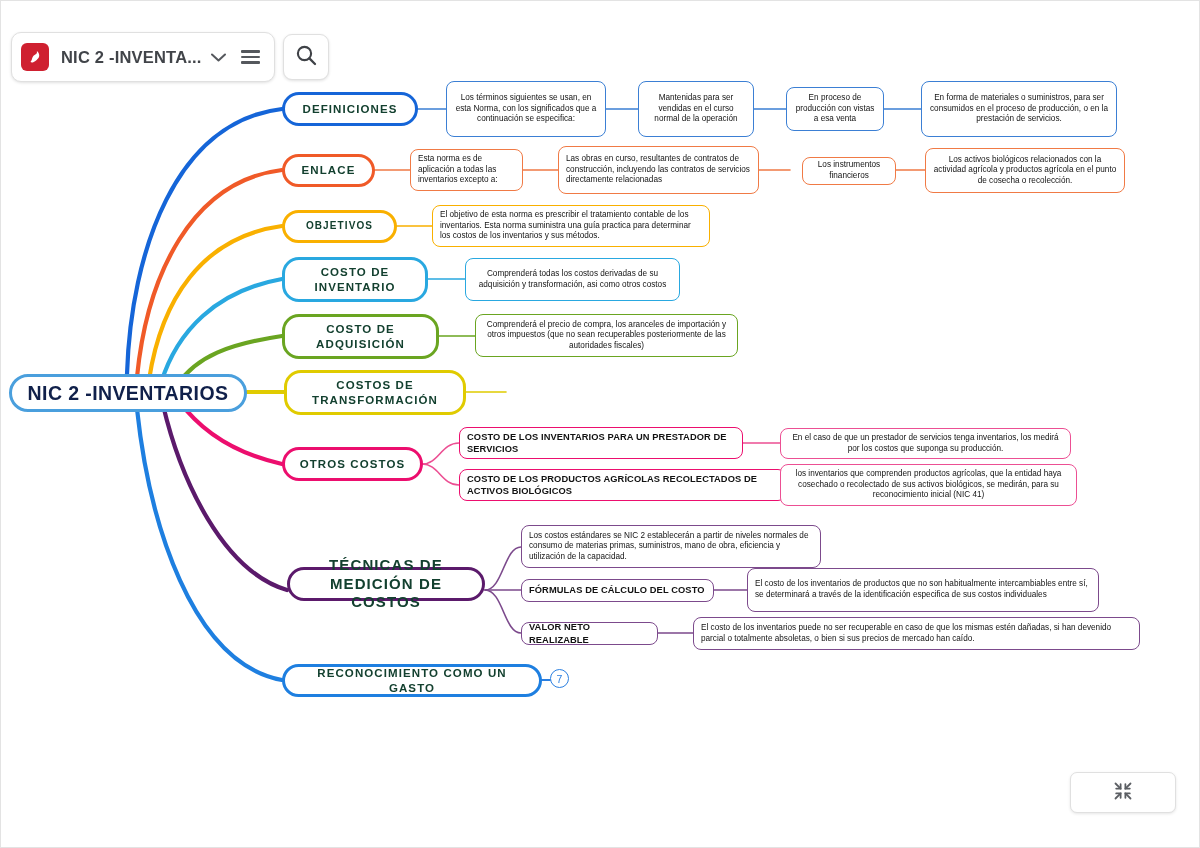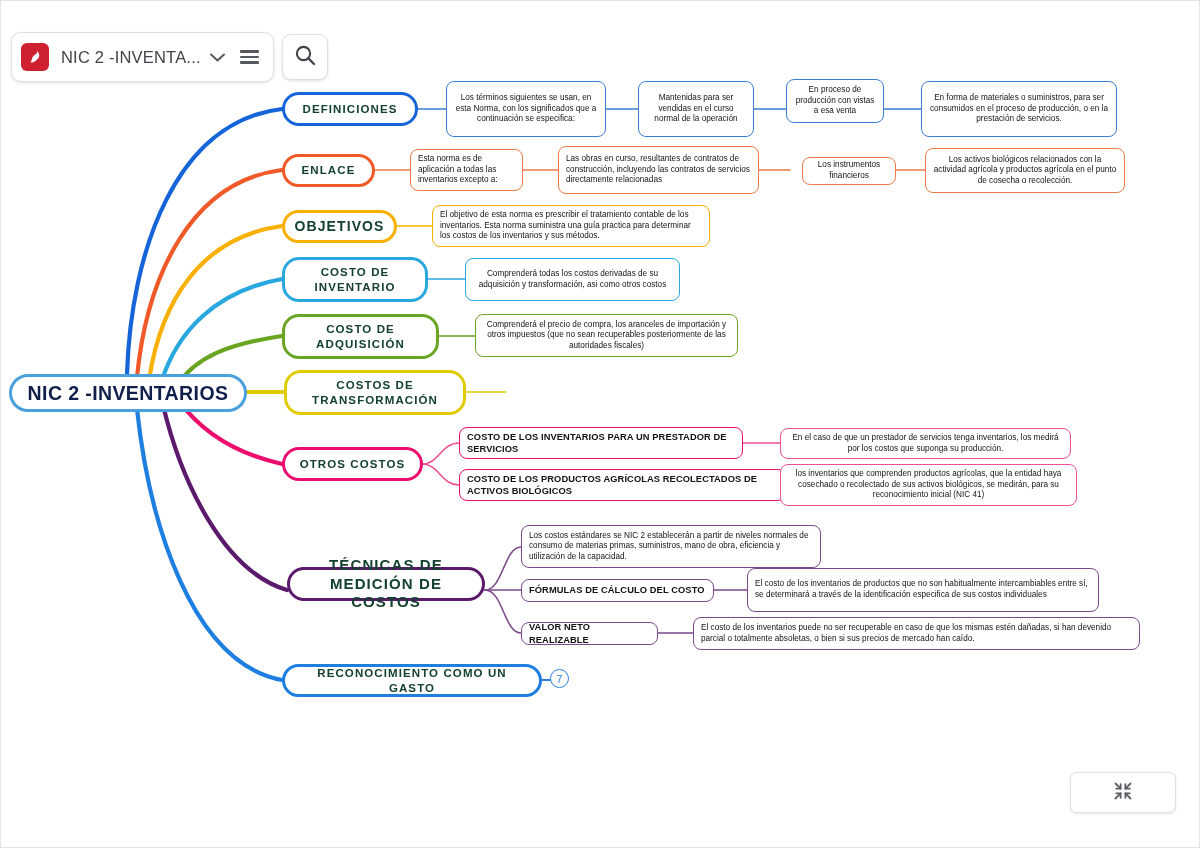--- a/index.html
+++ b/index.html
@@ -40,21 +40,21 @@
     width: 28px; height: 28px;
     border-radius: 6px;
     background: #cf2030;
     display: flex; align-items: center; justify-content: center;
     margin-right: 12px;
     flex: none;
   }
   .logo svg { display: block; }
   .tb-title {
     font-size: 16.5px;
-    font-weight: normal;
+    font-weight: bold;
     color: #414449;
     letter-spacing: .2px;
     white-space: nowrap;
   }
   .chev {
     margin-left: 9px; margin-right: 15px;
     color: #55585d;
     display: flex; align-items: center;
   }
   .burger { display: flex; flex-direction: column; gap: 3px; }
@@ -223,30 +223,30 @@
         </svg>
       </span>
     </div>
   </div>
 
   <div class="node root">NIC 2 -INVENTARIOS</div>
 
   <div class="node l1" style="left:281px; top:91px; width:136px; height:34px; border-color:#1565d8; font-size:11.5px;">DEFINICIONES</div>
   <div class="node box" style="left:445px; top:80px; width:160px; height:56px; border-color:#3b7fd4; font-size:8.2px;">Los términos siguientes se usan, en esta Norma, con los significados que a continuación se especifica:</div>
   <div class="node box" style="left:637px; top:80px; width:116px; height:56px; border-color:#3b7fd4; font-size:8.2px;">Mantenidas para ser vendidas en el curso normal de la operación</div>
-  <div class="node box" style="left:785px; top:78px; width:98px; height:44px; border-color:#3b7fd4; font-size:8.2px;">En proceso de producción con vistas a esa venta</div>
+  <div class="node box" style="left:785px; top:86px; width:98px; height:44px; border-color:#3b7fd4; font-size:8.2px;">En proceso de producción con vistas a esa venta</div>
   <div class="node box" style="left:920px; top:80px; width:196px; height:56px; border-color:#3b7fd4; font-size:8.2px;">En forma de materiales o suministros, para ser consumidos en el proceso de producción, o en la prestación de servicios.</div>
 
   <div class="node l1" style="left:281px; top:153px; width:93px; height:33px; border-color:#f05a28; font-size:11.5px;">ENLACE</div>
   <div class="node box left" style="left:409px; top:148px; width:113px; height:42px; border-color:#f07a45; font-size:8.2px;">Esta norma es de aplicación a todas las inventarios excepto a:</div>
   <div class="node box left" style="left:557px; top:145px; width:201px; height:48px; border-color:#f07a45; font-size:8.2px;">Las obras en curso, resultantes de contratos de construcción, incluyendo las contratos de servicios directamente relacionadas</div>
   <div class="node box" style="left:789px; top:156px; width:94px; height:28px; border-color:#f07a45; font-size:8.2px;margin-left:12px;">Los instrumentos financieros</div>
   <div class="node box" style="left:924px; top:147px; width:200px; height:45px; border-color:#f07a45; font-size:8.2px;">Los activos biológicos relacionados con la actividad agrícola y productos agrícola en el punto de cosecha o recolección.</div>
 
-  <div class="node l1" style="left:281px; top:209px; width:115px; height:33px; border-color:#f9b000; font-size:14px;">OBJETIVOS</div>
+  <div class="node l1" style="left:281px; top:209px; width:115px; height:33px; border-color:#f9b000; font-size:10px;">OBJETIVOS</div>
   <div class="node box left" style="left:431px; top:204px; width:278px; height:42px; border-color:#f9b000; font-size:8.2px;">El objetivo de esta norma es prescribir el tratamiento contable de los inventarios. Esta norma suministra una guía practica para determinar los costos de los inventarios y sus métodos.</div>
 
   <div class="node l1" style="left:281px; top:256px; width:146px; height:45px; border-color:#29a8e0; font-size:11.5px;">COSTO DE INVENTARIO</div>
   <div class="node box" style="left:464px; top:257px; width:215px; height:43px; border-color:#29a8e0; font-size:8.2px;">Comprenderá todas los costos derivadas de su adquisición y transformación, asi como otros costos</div>
 
   <div class="node l1" style="left:281px; top:313px; width:157px; height:45px; border-color:#6aa521; font-size:11.5px;">COSTO DE ADQUISICIÓN</div>
   <div class="node box" style="left:474px; top:313px; width:263px; height:43px; border-color:#6aa521; font-size:8.2px;">Comprenderá el precio de compra, los aranceles de importación y otros impuestos (que no sean recuperables posteriormente de las autoridades fiscales)</div>
 
   <div class="node l1" style="left:283px; top:369px; width:182px; height:45px; border-color:#e0cb00; font-size:11.5px;">COSTOS DE TRANSFORMACIÓN</div>
 

